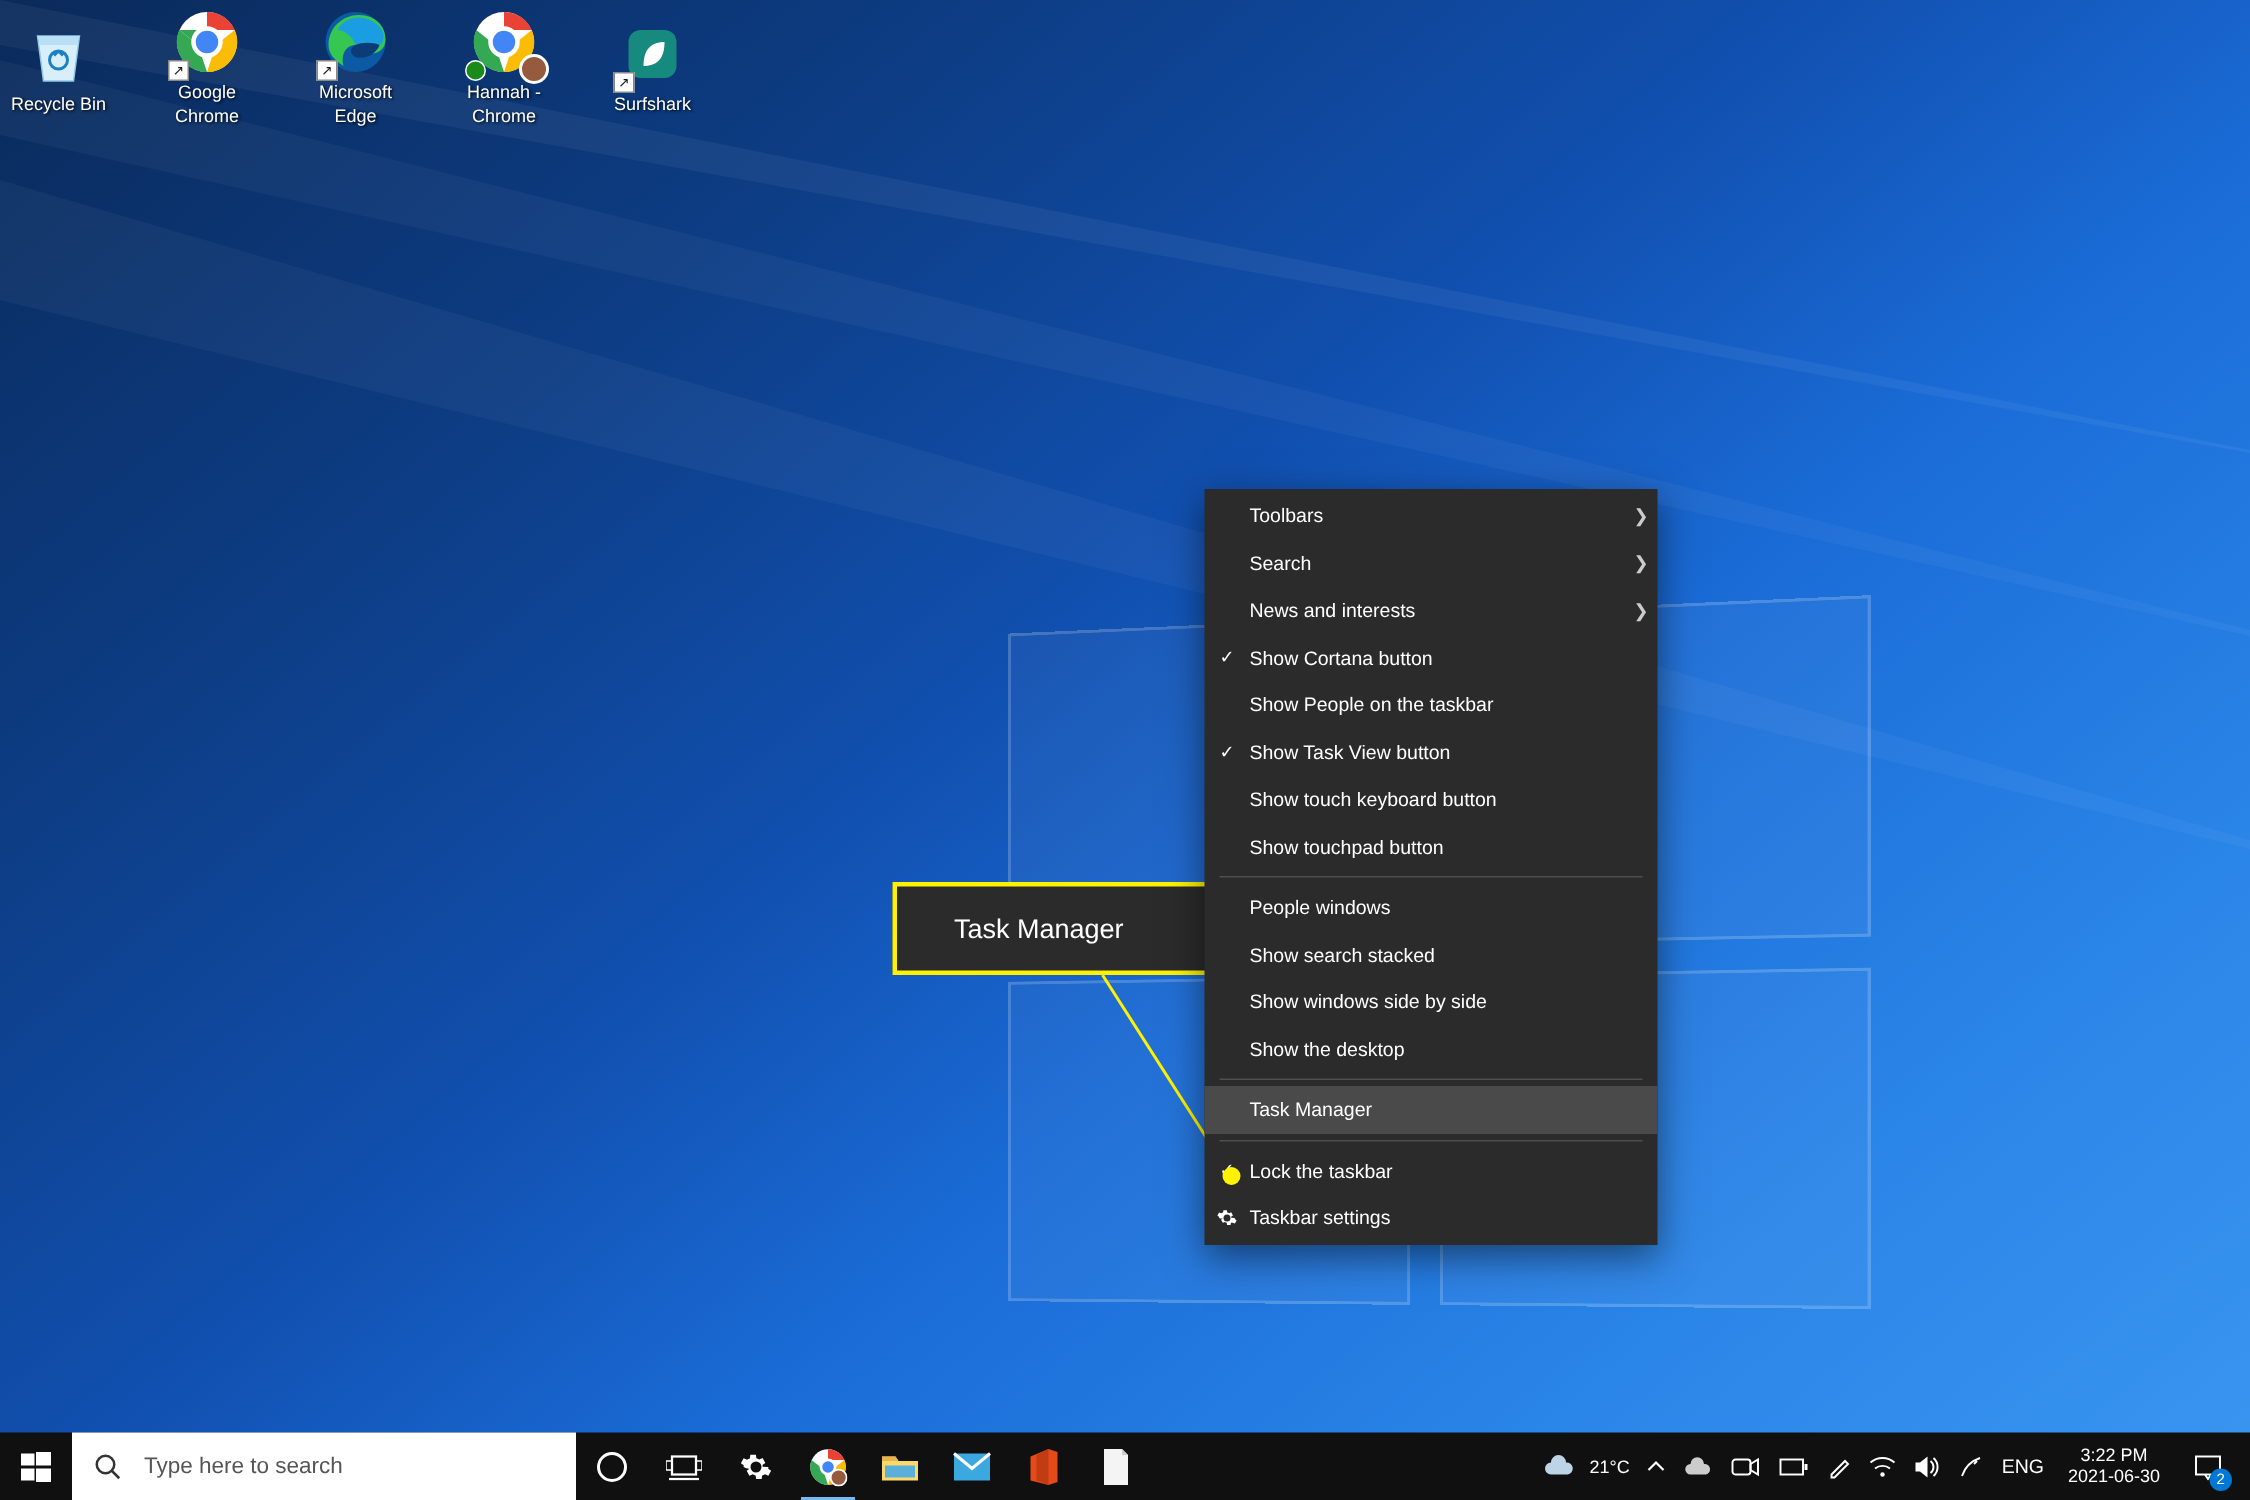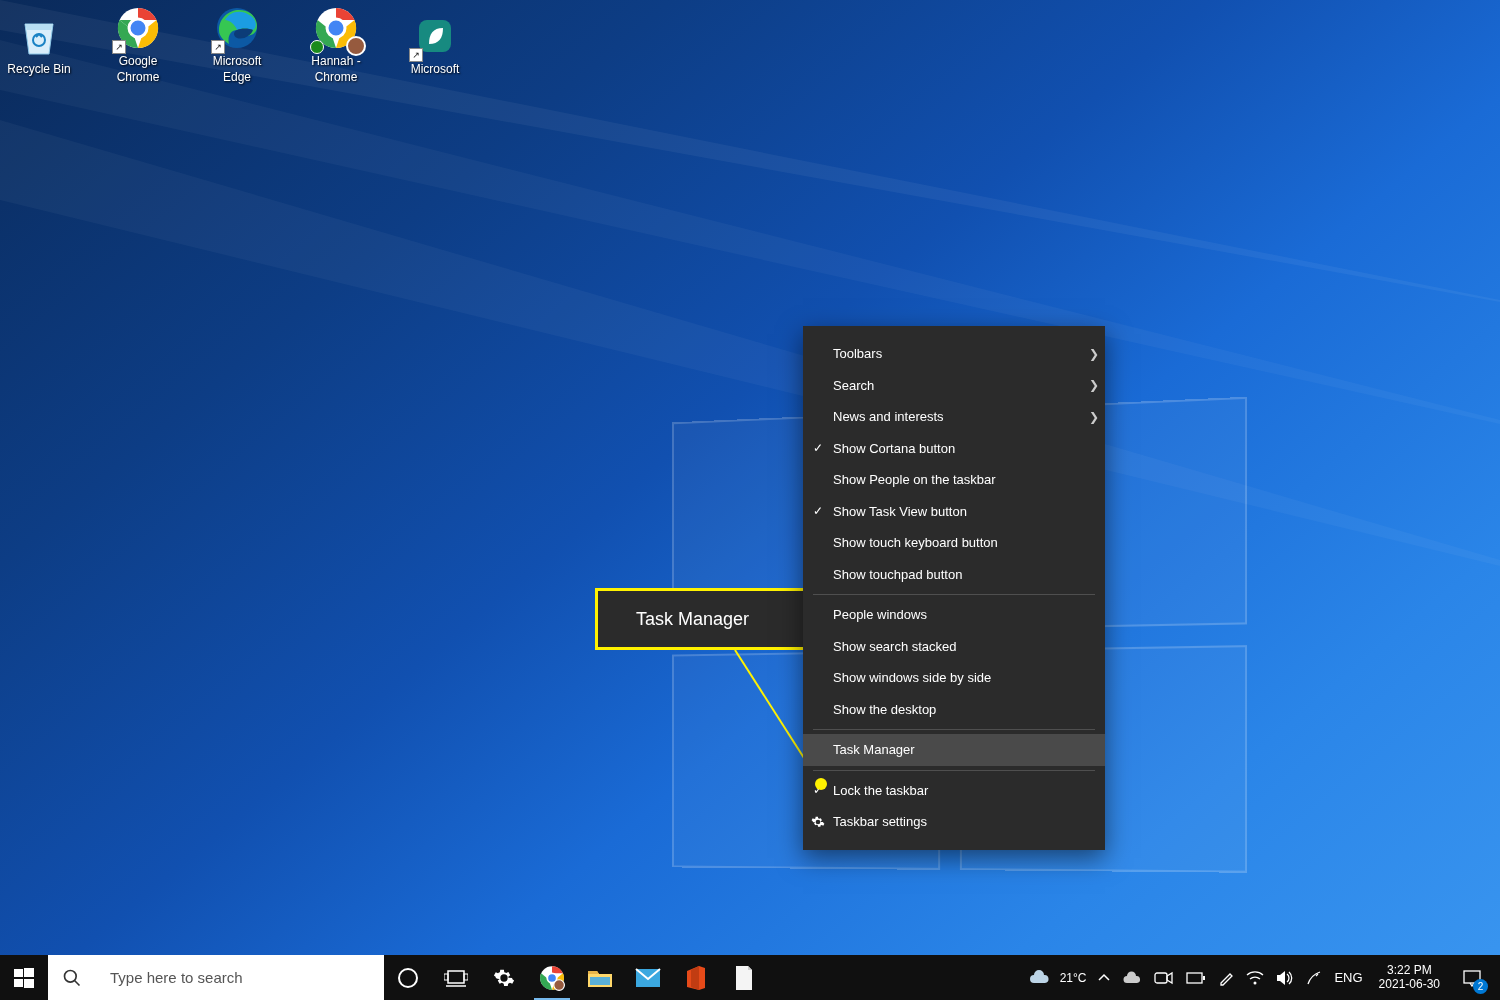--- a/index.html
+++ b/index.html
@@ -31,35 +31,35 @@
   
   svg { display:block; }
 
   
   .callout { position:absolute; left:595px; top:588px; width:237px; height:62px;
     background:#2b2b2b; border:3px solid #fff200; display:flex; align-items:center; padding-left:38px;
     color:#fff; font-size:18px; }
   .callout-dot { position:absolute; width:12px; height:12px; border-radius:50%; background:#fff200; left:815px; top:778px; z-index:60;}
 
   
-  .ctxmenu { position:absolute; left:803px; top:326px; width:302px; background:#2b2b2b; padding:12px 0;
+  .ctxmenu { position:absolute; left:803px; top:326px; width:302px; background:#2b2b2b; padding:2px 0;
     box-shadow:0 8px 24px rgba(0,0,0,0.5); z-index:50; }
   .ctxmenu .item { height:31.5px; display:flex; align-items:center; color:#fff; font-size:13px; cursor:default; position:relative; }
   .ctxmenu .item .ic { width:30px; display:flex; justify-content:center; align-items:center; }
   .ctxmenu .item .txt { flex:1; }
   .ctxmenu .item .chev { width:22px; color:#ccc; font-size:12px; display:flex; justify-content:center; }
   .ctxmenu .item.highlight { background:#4a4a4a; }
   .ctxmenu .sep { height:1px; background:#4f4f4f; margin:4px 10px; }
   .check::before { content:"✓"; color:#fff; font-size:12px; }
 
   
   .taskbar { position:absolute; left:0; bottom:0; width:100%; height:45px; background:#101010; display:flex; align-items:center; z-index:40;}
   .tb-btn { height:45px; display:flex; align-items:center; justify-content:center; }
   .start { width:48px; }
-  .search { width:336px; background:#fff; height:45px; display:flex; align-items:center; gap:14px; }
+  .search { width:336px; background:#fff; height:45px; display:flex; align-items:center; gap:0; }
   .search .mag { width:48px; display:flex; align-items:center; justify-content:center; }
   .search .ph { color:#555; font-size:15px; flex:1; }
   .tb-icon { width:48px; color:#fff; }
   .pinned .tb-icon { position:relative; }
   .active-under { position:absolute; bottom:0; left:6px; right:6px; height:2px; background:#76b9ed; }
   .tray { position:absolute; right:0; top:0; height:45px; display:flex; align-items:center; }
   .tray .titem { height:45px; display:flex; align-items:center; justify-content:center; padding:0 6px; color:#fff; font-size:12px; }
   .tray .clock { flex-direction:column; line-height:1.15; font-size:12px; padding:0 10px; text-align:center;align-items:center;}
   .tray .notif { width:44px; position:relative;}
   .tray .notif .badge { position:absolute; bottom:6px; right:6px; width:15px; height:15px; border-radius:50%; background:#0078d4; color:#fff; font-size:10px; display:flex; align-items:center; justify-content:center;}
@@ -143,21 +143,21 @@
   </div>
 
   <div class="dicon">
     <div class="img">
       <svg width="44" height="44" viewBox="0 0 44 44">
         <rect x="6" y="6" width="32" height="32" rx="8" fill="#178a80"></rect>
         <path d="M16 30 C16 20 20 14 30 14 C30 24 26 30 16 30 Z" fill="#fff"></path>
       </svg>
       <div class="shortcut-arrow">↗</div>
     </div>
-    <div class="label">Microsoft</div>
+    <div class="label">Surfshark</div>
   </div>
 </div>
 
 <div class="callout">
   <span>Task Manager</span>
 </div>
 <svg style="position:absolute; left:0; top:0; z-index:45; pointer-events:none;" width="1500" height="1000">
   <line x1="735" y1="650" x2="820" y2="783" stroke="#fff200" stroke-width="2"></line>
 </svg>
 <div class="callout-dot"></div>

